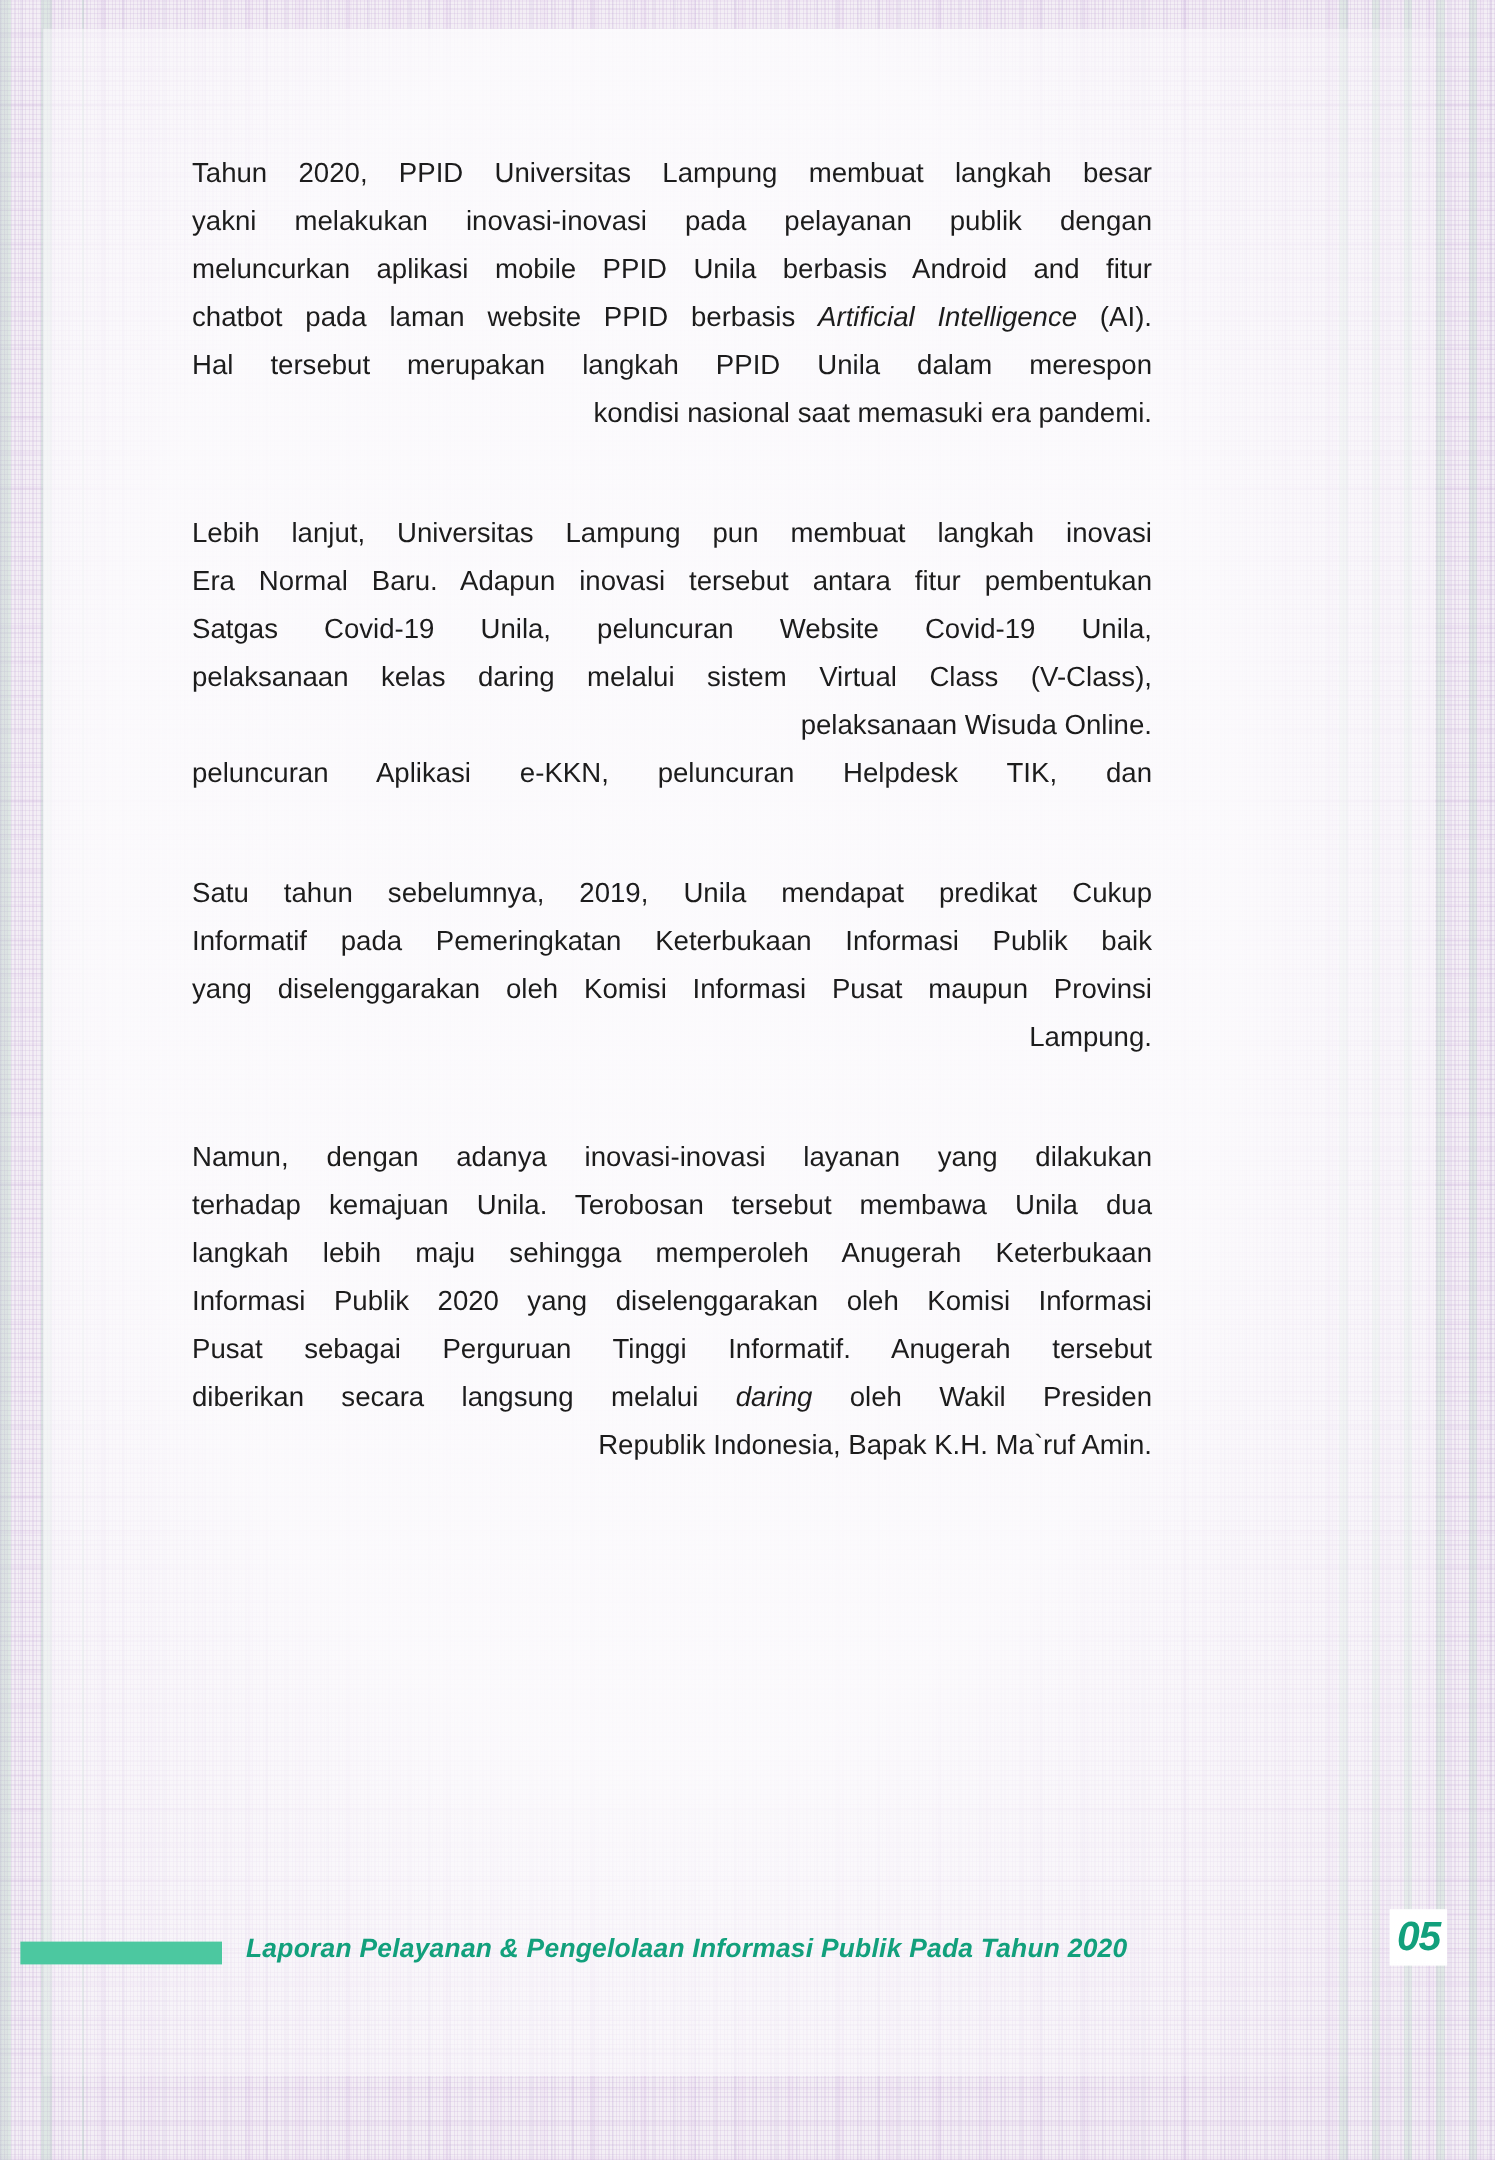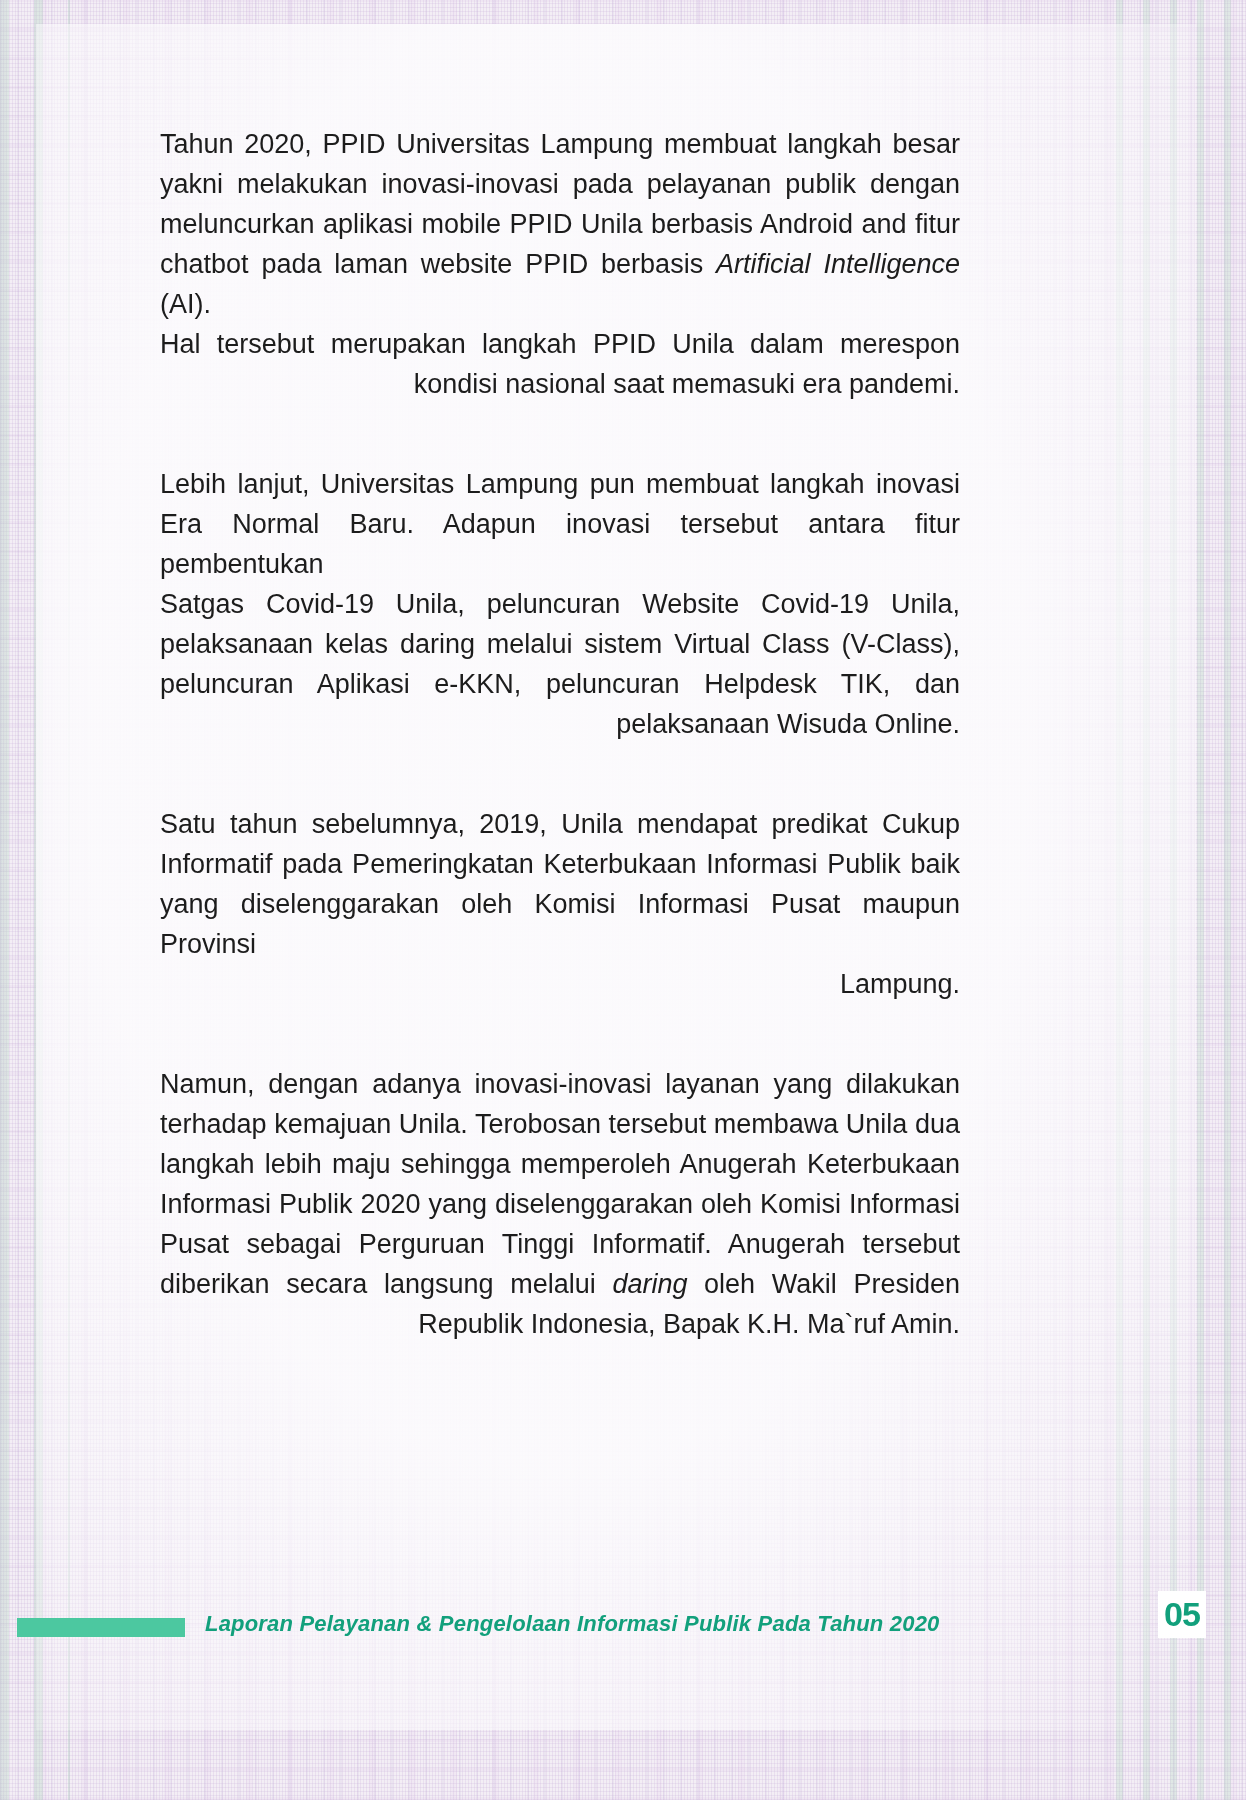--- a/index.html
+++ b/index.html
@@ -47,21 +47,21 @@
       rgba(252,251,253,0) 100%);
     pointer-events: none;
   }
   .text-block {
     position: absolute;
     left: 160px;
     top: 124px;
     width: 800px;
     z-index: 2;
     color: var(--body-text, #1c1c1c);
-    font-size: 27px;
+    font-size: 23px;
     line-height: 40px;
   }
   .para { margin: 0 0 60px 0; }
   .para:last-child { margin-bottom: 16px; }
   .line { text-align: right; }
   .line.just { text-align: justify; text-align-last: justify; }
   .line i { font-style: italic; }
   .footer {
     position: absolute;
     left: 0; top: 0; width: 100%; height: 100%;
@@ -86,20 +86,21 @@
     color: var(--footer-text, #12a07c);
   }
   .page-number-badge {
     position: absolute;
     left: 1158px; top: 1591px;
     width: 48px; height: 47px;
     background: #ffffff;
     display: flex;
     align-items: center;
     justify-content: center;
+    font-style: italic;
   }
   .page-number {
     font-size: 34px;
     font-weight: bold;
     color: var(--footer-text, #12a07c);
     letter-spacing: -1px;
   }
 </style>
 </head>
 <body>
@@ -116,22 +117,22 @@
         <div class="line just">meluncurkan aplikasi mobile PPID Unila berbasis Android and fitur</div>
         <div class="line just">chatbot pada laman website PPID berbasis <i>Artificial Intelligence</i> (AI).</div>
         <div class="line just">Hal tersebut merupakan langkah PPID Unila dalam merespon</div>
         <div class="line">kondisi nasional saat memasuki era pandemi.</div>
       </div>
       <div class="para">
         <div class="line just">Lebih lanjut, Universitas Lampung pun membuat langkah inovasi</div>
         <div class="line just">Era Normal Baru. Adapun inovasi tersebut antara fitur pembentukan</div>
         <div class="line just">Satgas Covid-19 Unila, peluncuran Website Covid-19 Unila,</div>
         <div class="line just">pelaksanaan kelas daring melalui sistem Virtual Class (V-Class),</div>
+        <div class="line">pelaksanaan Wisuda Online.</div>
         <div class="line just">peluncuran Aplikasi e-KKN, peluncuran Helpdesk TIK, dan</div>
-        <div class="line">pelaksanaan Wisuda Online.</div>
       </div>
       <div class="para">
         <div class="line just">Satu tahun sebelumnya, 2019, Unila mendapat predikat Cukup</div>
         <div class="line just">Informatif pada Pemeringkatan Keterbukaan Informasi Publik baik</div>
         <div class="line just">yang diselenggarakan oleh Komisi Informasi Pusat maupun Provinsi</div>
         <div class="line">Lampung.</div>
       </div>
       <div class="para">
         <div class="line just">Namun, dengan adanya inovasi-inovasi layanan yang dilakukan</div>
         <div class="line just">terhadap kemajuan Unila. Terobosan tersebut membawa Unila dua</div>

